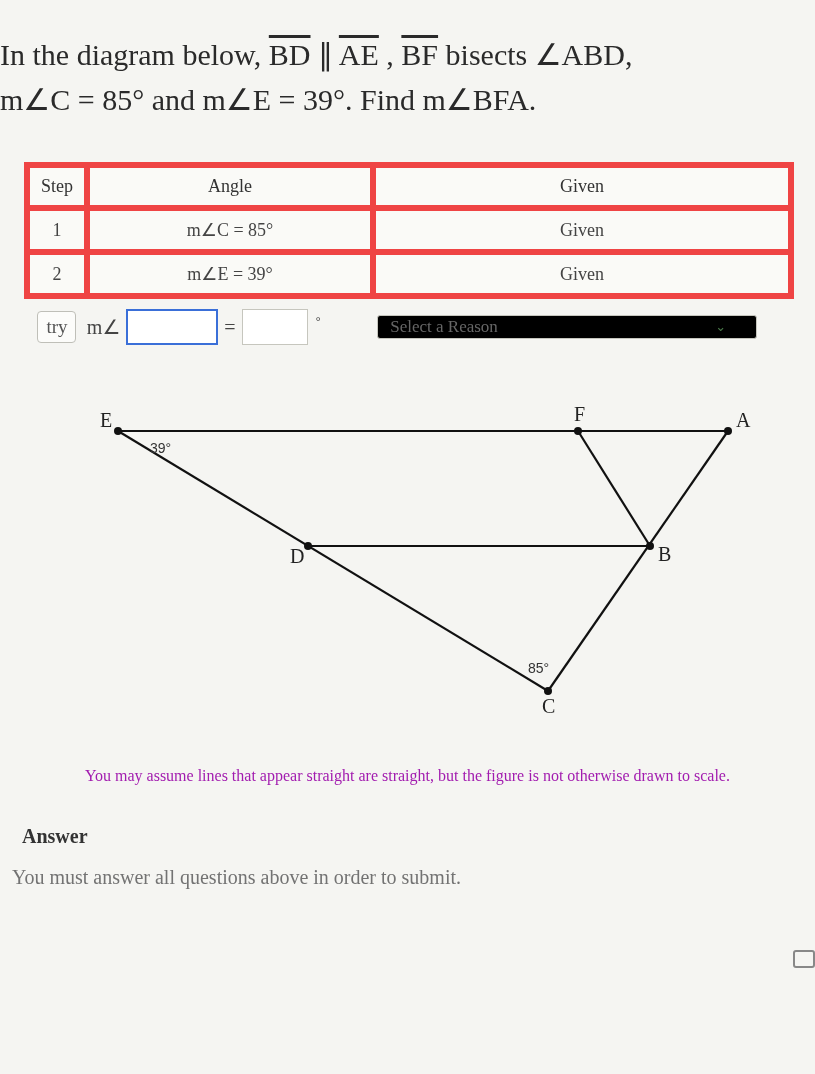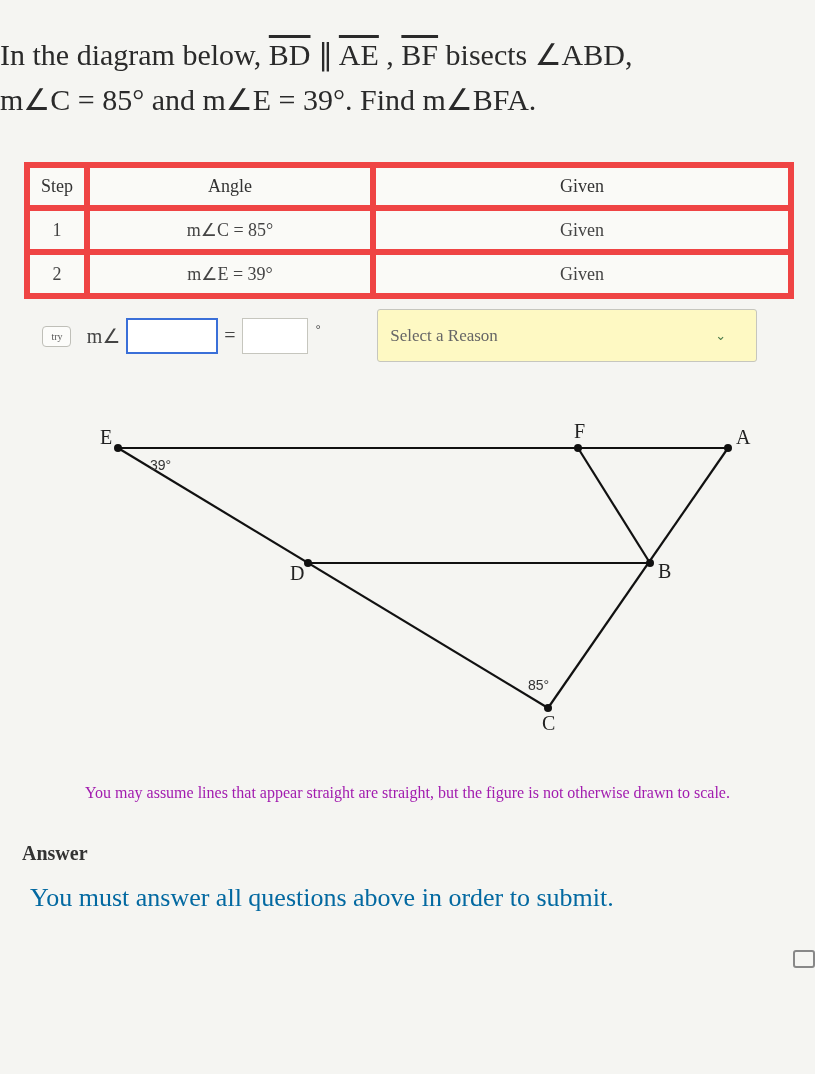--- a/index.html
+++ b/index.html
@@ -35,21 +35,21 @@
 }
 .proof-table th { font-weight: normal; color:#333; }
 .proof-table .step-col { width: 60px; }
 .proof-table .angle-col { width: 290px; margin-left: 28px; }
 .proof-table .reason-col { width: 420px; }
 .try-row td { border:none; background:transparent; padding:10px 4px 6px 4px; vertical-align: middle;}
 .try-btn {
   border:1px solid #bfbfb8;
   border-radius:4px;
   padding:4px 8px;
-  font-size:10px;
+  font-size:19px;
   background:#fcfcfa;
   color:#555;
   cursor:pointer;
   font-family: inherit;
 }
 .expr { display:inline-flex; align-items:center; gap:6px; font-size:20px;}
 .input-box {
   display:inline-block;
   width:92px; height:36px;
   border:2px solid #3a6fd8;
@@ -57,23 +57,23 @@
 }
 .input-box2 {
   display:inline-block;
   width:66px; height:36px;
   border:1px solid #c6c6be;
   background:#fff;
 }
 .deg-sup { font-size:12px; vertical-align: top; margin-left:2px; position:relative; top:-6px;}
 .reason-select {
   width: 380px;
-  height: 53px;
+  height: 24px;
   border:1px solid #c6c6be;
-  background:#fef9c3;
+  background:#000000;
   font-size:17px;
   color:#666;
   padding: 0 30px 0 12px;
   text-align:left;
   position:relative;
   font-family: inherit;
   display:inline-flex;
   align-items:center;
   justify-content:space-between;
   cursor:pointer;
@@ -96,23 +96,23 @@
   text-align:center;
   margin:36px 0 30px 0;
 }
 .answer-head {
   font-size:20px;
   font-weight:bold;
   color:#333;
   margin:40px 16px 18px 22px;
 }
 .answer-note {
-  font-size:26px;
-  color:#0369a1;
-  margin:0 0 0 30px;
+  font-size:20px;
+  color:#737373;
+  margin:0 0 0 12px;
 }
 .kbd-icon {
   position:absolute;
   right:0;
   top:950px;
   width:22px;
   height:18px;
   border:2px solid #888;
   border-radius:3px;
 }

